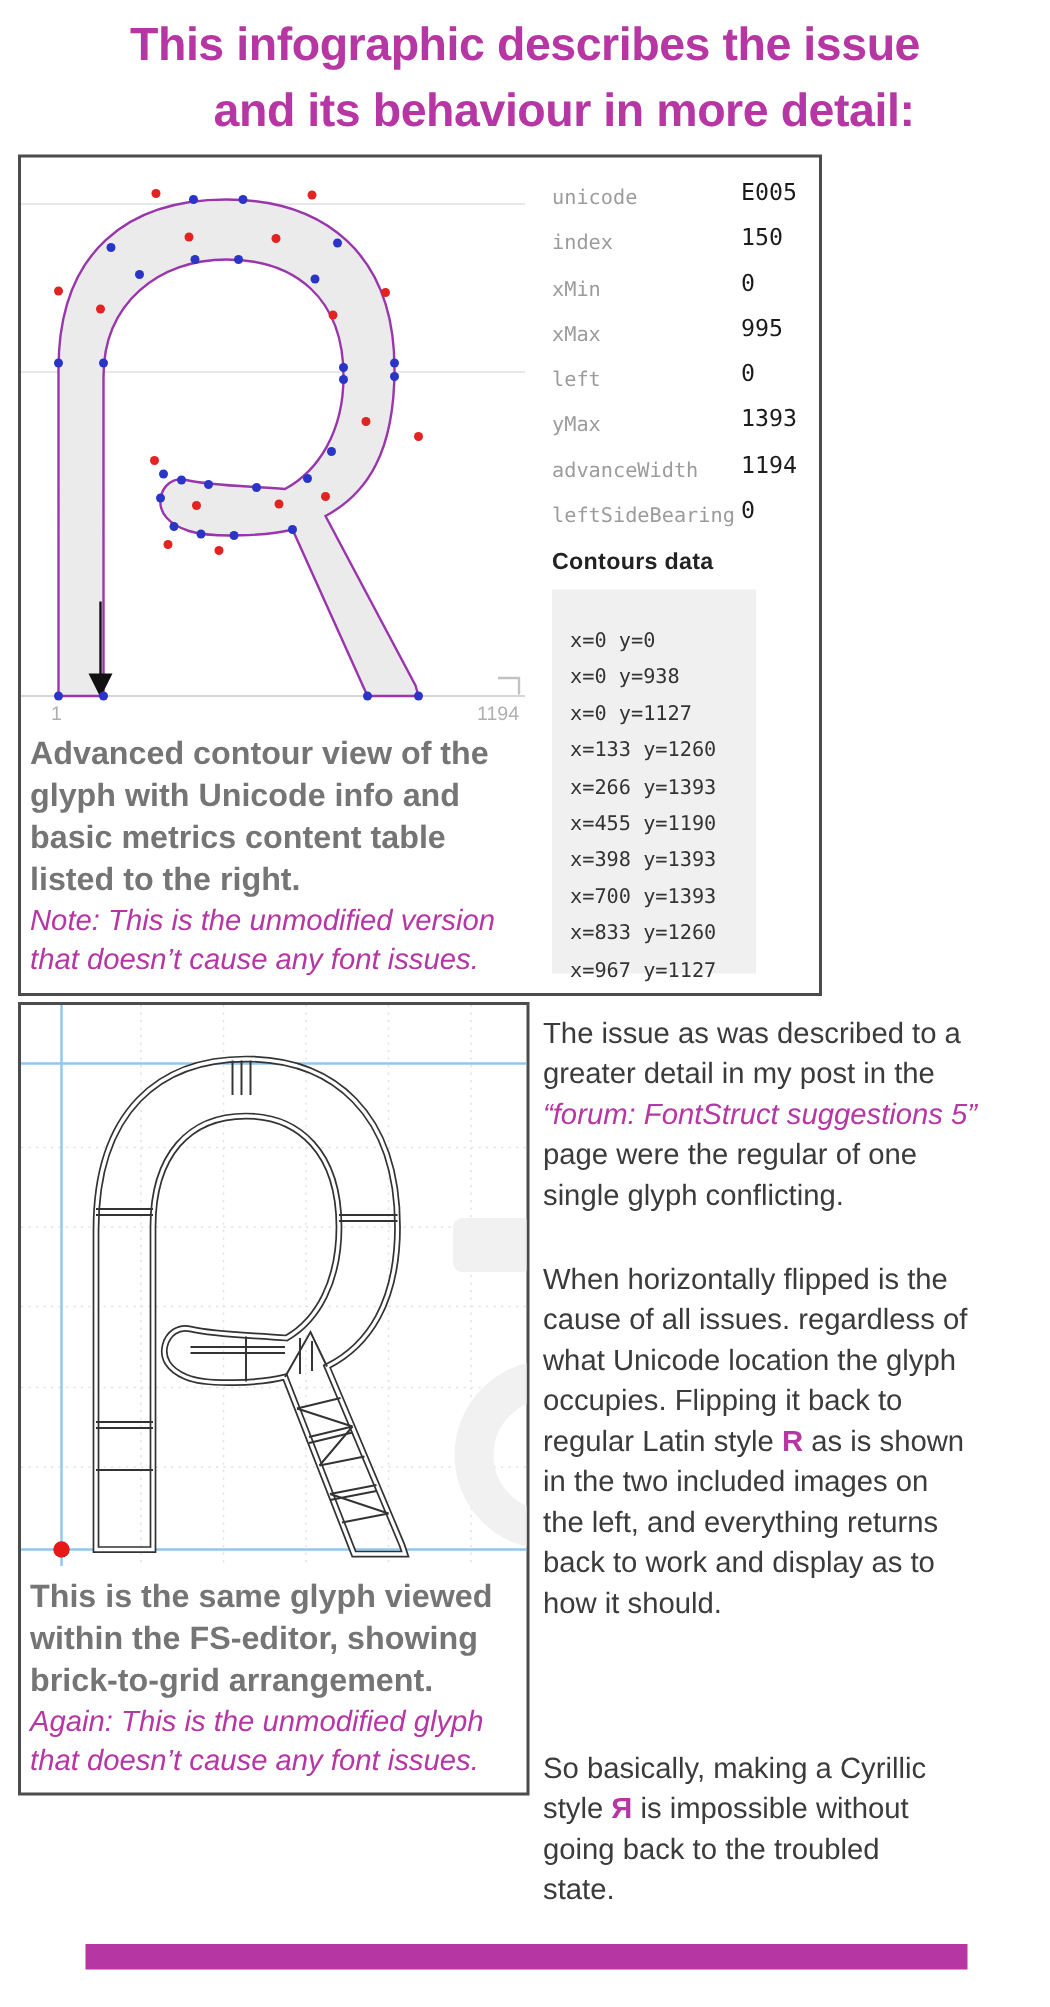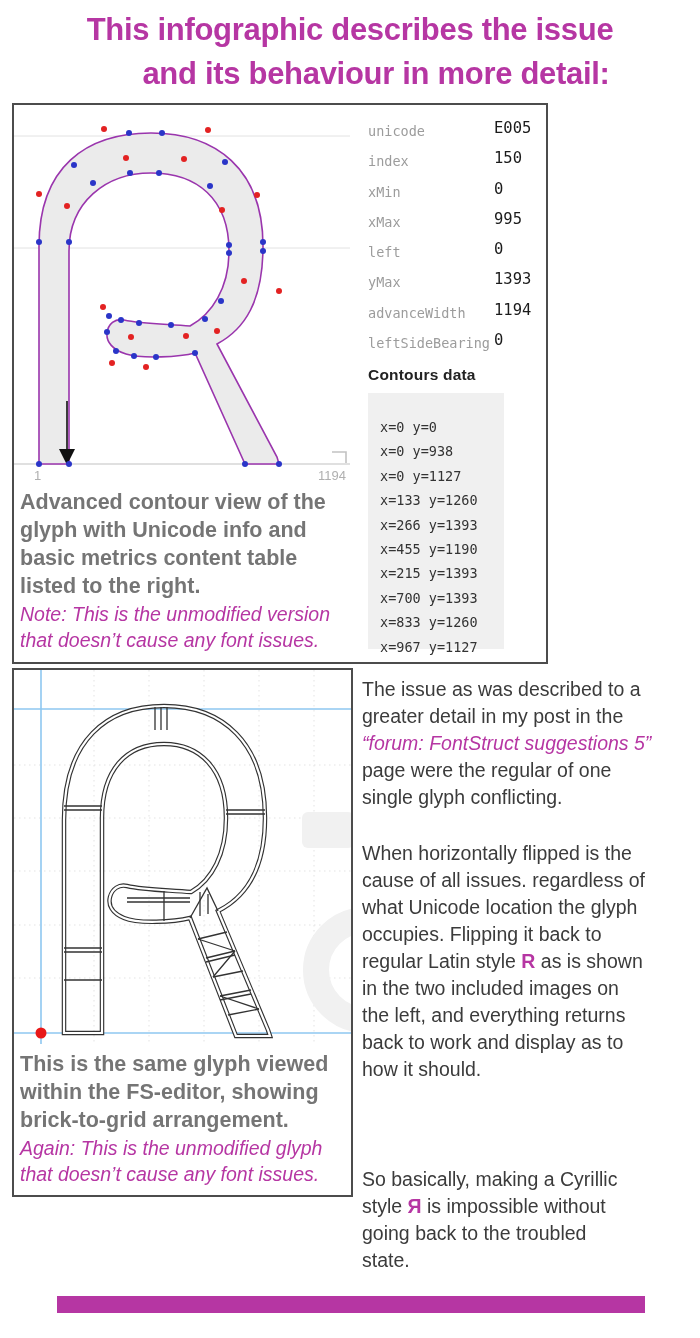--- a/index.html
+++ b/index.html
@@ -159,21 +159,21 @@
       <div class="kv-row"><span class="kv-label">leftSideBearing</span><span class="kv-value">0</span></div>
     </div>
   <div class="contours-heading">Contours data</div>
   <div class="contours-box">
       <div class="list-item">x=0 y=0</div>
       <div class="list-item">x=0 y=938</div>
       <div class="list-item">x=0 y=1127</div>
       <div class="list-item">x=133 y=1260</div>
       <div class="list-item">x=266 y=1393</div>
       <div class="list-item">x=455 y=1190</div>
-      <div class="list-item">x=215 y=1393</div>
+      <div class="list-item">x=398 y=1393</div>
       <div class="list-item">x=700 y=1393</div>
       <div class="list-item">x=833 y=1260</div>
       <div class="list-item">x=967 y=1127</div>
     </div>
 
   <div class="caption">
       <div class="list-item">Advanced contour view of the</div>
       <div class="list-item">glyph with Unicode info and</div>
       <div class="list-item">basic metrics content table</div>
       <div class="list-item">listed to the right.</div>

